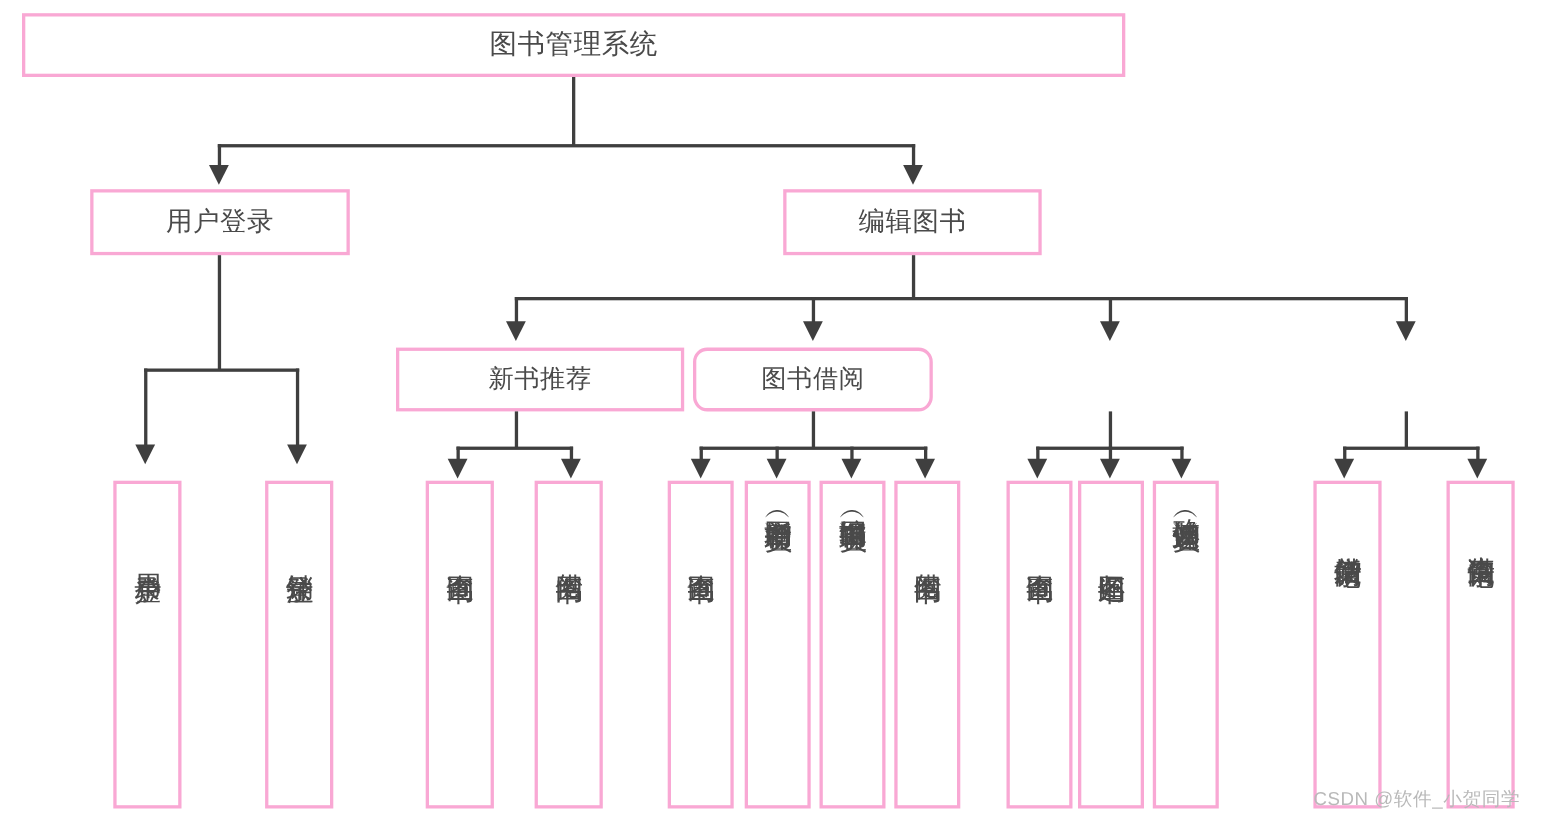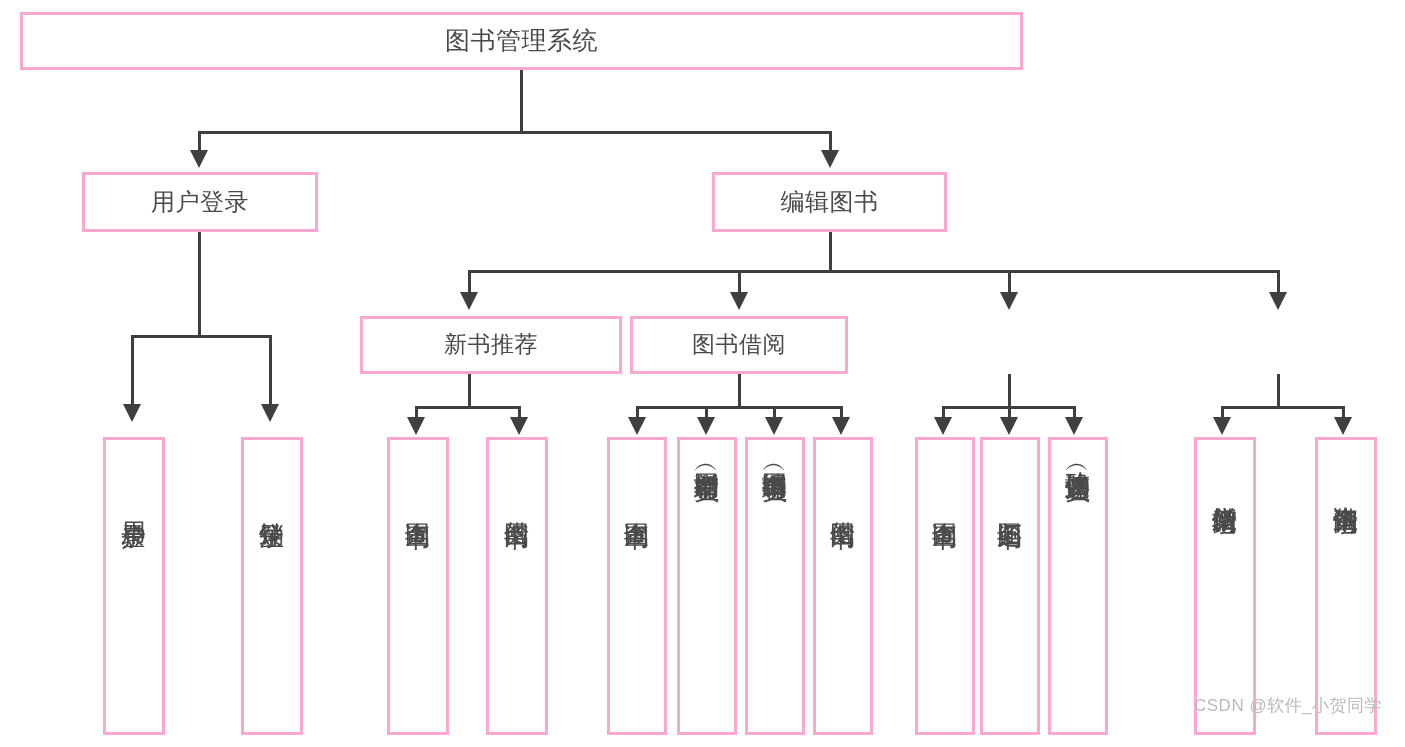--- a/index.html
+++ b/index.html
@@ -125,21 +125,21 @@
 
   <div class="vline" style="left:1008px; top:270px; height:24px;"></div>
   <div class="arrow" style="left:1000px; top:292px;"></div>
 
   <div class="vline" style="left:1277px; top:270px; height:24px;"></div>
   <div class="arrow" style="left:1269px; top:292px;"></div>
 
   <div class="node lvl3" style="left:360px; top:316px; width:262px; height:58px;">
     <span class="label">新书推荐</span>
   </div>
-  <div class="node lvl3" style="left:630px; top:316px; width:218px; height:58px;">
+  <div class="node lvl3" style="left:630px; top:316px; width:218px; height:58px;border-radius:13px;">
     <span class="label">图书借阅</span>
   </div>
 
   <div class="vline" style="left:468px; top:374px; height:34px;"></div>
   <div class="hline" style="left:415px; top:406px; width:106px;"></div>
   <div class="vline" style="left:415px; top:406px; height:14px;"></div>
   <div class="arrow" style="left:407px; top:417px;"></div>
   <div class="vline" style="left:518px; top:406px; height:14px;"></div>
   <div class="arrow" style="left:510px; top:417px;"></div>
 
@@ -207,15 +207,15 @@
     <span class="label">确认归还（管理员）</span>
   </div>
 
   <div class="node leaf mid" style="left:1194px; top:437px; width:62px; height:298px;">
     <span class="label">新增借阅记录</span>
   </div>
   <div class="node leaf mid" style="left:1315px; top:437px; width:62px; height:298px;">
     <span class="label">查询借阅记录</span>
   </div>
 
-  <div class="watermark" style="left:1194px; top:694px;">CSDN @软件_小贺同学</div>
+  <div class="watermark" style="left:1194px; top:715px;">CSDN @软件_小贺同学</div>
 
 </div>
 
 </body></html>

